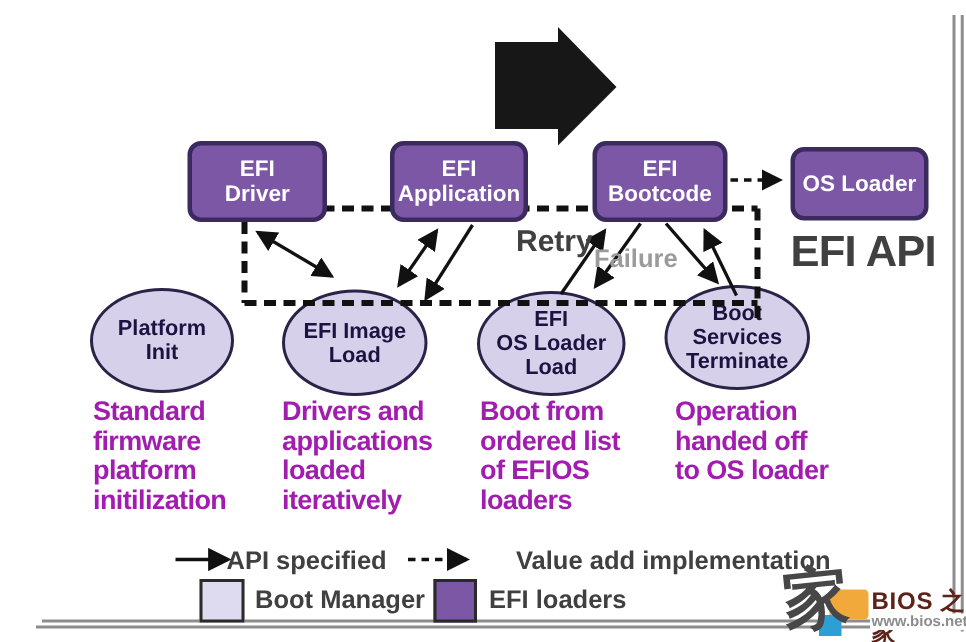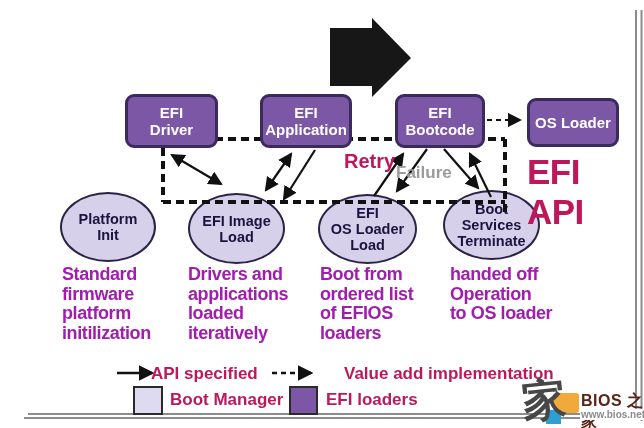--- a/index.html
+++ b/index.html
@@ -15,21 +15,21 @@
        font-family:"Liberation Sans",sans-serif;color:var(--text-dark);}
   .layer{position:absolute;left:0;top:0;width:644px;height:428px;pointer-events:none;}
   .abs{position:absolute;}
   .node{box-sizing:border-box;background:var(--box-fill);border:3px solid var(--box-border);
         border-radius:9px;color:#fff;font-weight:bold;font-size:15px;line-height:17px;
         display:flex;flex-direction:column;align-items:center;justify-content:center;text-align:center;}
   .ellipse{box-sizing:border-box;background:var(--ellipse-fill);border:2.5px solid var(--ellipse-border);
         border-radius:50%;color:#1c1440;font-weight:bold;font-size:14.5px;line-height:16px;
         display:flex;flex-direction:column;align-items:center;justify-content:center;text-align:center;}
   .caption{font-size:18px;font-weight:bold;line-height:19.5px;letter-spacing:-0.4px;color:#a21caf;}
-  .lbl{font-weight:bold;color:#be185d;}
+  .lbl{font-weight:bold;color:#404040;}
   .legend-box{box-sizing:border-box;border:2.5px solid #2a2a2a;}
   .wm-title{font-size:16px;font-weight:bold;color:var(--watermark-title);letter-spacing:0.5px;}
   .wm-url{font-size:10px;font-weight:bold;color:var(--watermark-url);}
   .wm-char{font-size:44px;font-weight:bold;color:#474747;transform:rotate(-6deg);
            font-family:"DejaVu Serif",serif;line-height:44px;}
 </style>
 </head>
 <body>
 
 <svg class="layer" width="644" height="428" viewBox="0 0 644 428">
@@ -102,43 +102,43 @@
     <line x1="505" y1="139" x2="505" y2="215"></line>
   </g>
   <line x1="487" y1="120" x2="520" y2="120" stroke="#111" stroke-width="2.2" stroke-dasharray="5 4" marker-end="url(#ah)"></line>
 
   <line x1="117" y1="373" x2="152" y2="373" stroke="#111" stroke-width="2.4" marker-end="url(#ah)"></line>
   <line x1="272" y1="373" x2="311" y2="373" stroke="#111" stroke-width="2.4" stroke-dasharray="5 4" marker-end="url(#ah)"></line>
 </svg>
 
 <div class="lbl abs" style="left:344px;top:150px;font-size:20px;">Retry</div>
 <div class="lbl abs" style="left:396px;top:163px;font-size:17px;color:var(--failure-gray);">Failure</div>
-<div class="lbl abs" style="left:527px;top:152px;font-size:35px;letter-spacing:-0.5px;">EFI API</div>
+<div class="lbl abs" style="left:527px;top:152px;font-size:29px;letter-spacing:-0.5px;">EFI API</div>
 
 <div class="caption abs" style="left:62px;top:265px;width:130px;">
   <div>Standard</div>
   <div>firmware</div>
   <div>platform</div>
   <div>initilization</div>
 </div>
 <div class="caption abs" style="left:188px;top:265px;width:130px;">
   <div>Drivers and</div>
   <div>applications</div>
   <div>loaded</div>
   <div>iteratively</div>
 </div>
 <div class="caption abs" style="left:320px;top:265px;width:135px;">
   <div>Boot from</div>
   <div>ordered list</div>
   <div>of EFIOS</div>
   <div>loaders</div>
 </div>
 <div class="caption abs" style="left:450px;top:265px;width:145px;">
+  <div>Operation</div>
   <div>handed off</div>
-  <div>Operation</div>
   <div>to OS loader</div>
 </div>
 
 <div class="lbl abs" style="left:151px;top:364px;font-size:17px;">API specified</div>
 <div class="lbl abs" style="left:324px;top:364px;font-size:17px;margin-left:20px;">Value add implementation</div>
 <div class="legend-box abs" style="left:133px;top:386px;width:30px;height:29px;background:var(--legend-light-fill);"></div>
 <div class="lbl abs" style="left:170px;top:390px;font-size:17px;">Boot Manager</div>
 <div class="legend-box abs" style="left:289px;top:386px;width:29px;height:29px;background:var(--box-fill);"></div>
 <div class="lbl abs" style="left:326px;top:390px;font-size:17px;">EFI loaders</div>
 

